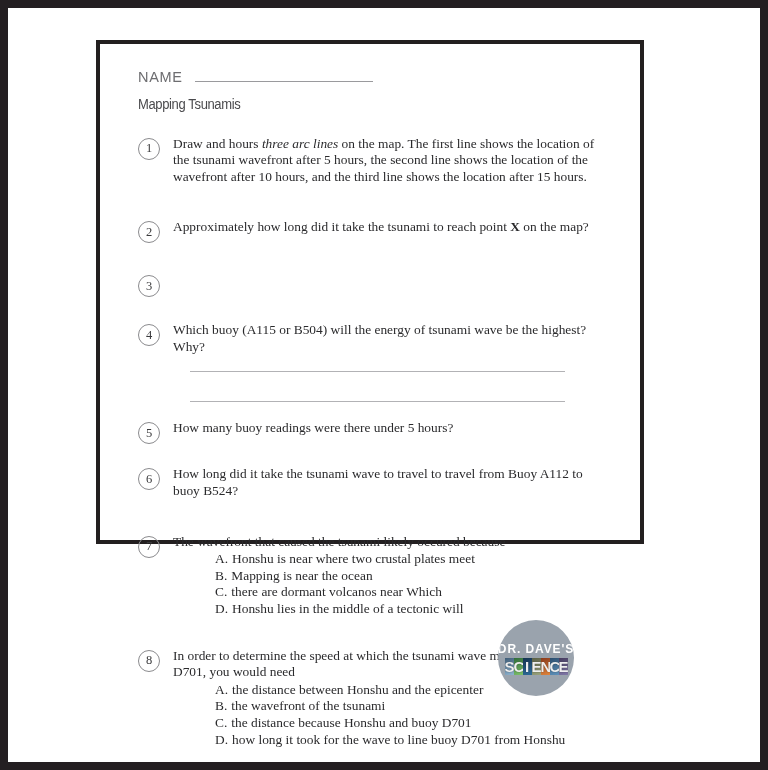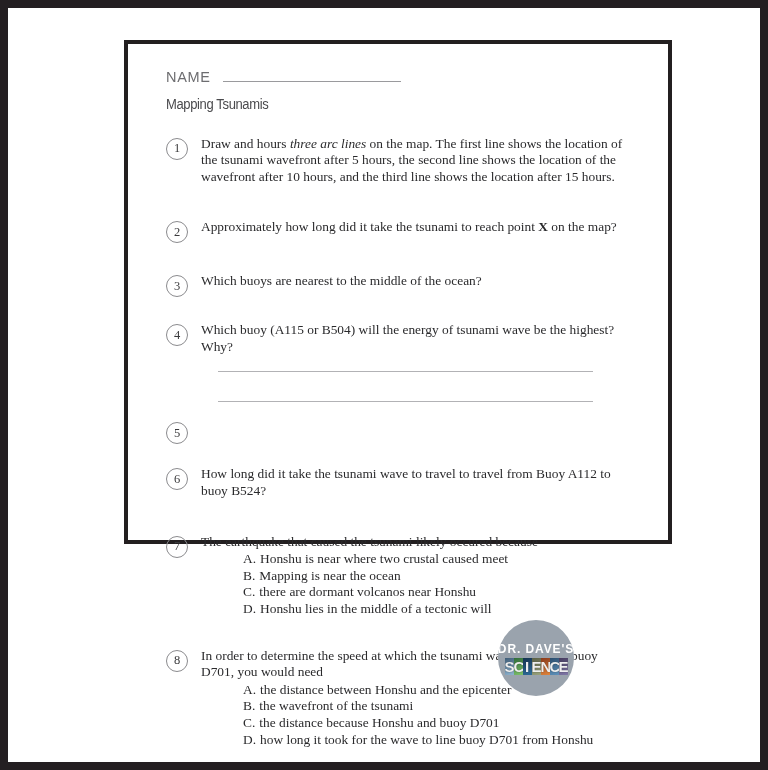--- a/index.html
+++ b/index.html
@@ -23,21 +23,21 @@
     height: 770px;
     box-sizing: border-box;
     border: 8px solid #241f22;
     background: #ffffff;
     pointer-events: none;
   }
 
   
   .page-sheet {
     position: absolute;
-    left: 124px;
+    left: 96px;
     top: 40px;
     width: 548px;
     height: 504px;
     box-sizing: border-box;
     border: 4px solid #231f20;
     background: #ffffff;
     overflow: visible;
   }
 
   .page-inner {
@@ -241,55 +241,55 @@
         <div class="gap-1"></div>
         <div class="q-block">
           <div class="q-num">2</div>
           <div class="q-body">
             <p class="q-text"><span>Approximately how long did it take the tsunami to reach point </span><b>X</b><span> on the map?</span></p>
           </div>
         </div>
         <div class="gap-2"></div>
         <div class="q-block">
           <div class="q-num">3</div>
-          <div class="q-body">
-            <p class="q-text"><span>Which buoys are nearest to the middle of the ocean?</span></p>
-          </div>
         </div>
         <div class="gap-3"></div>
         <div class="q-block">
           <div class="q-num">4</div>
           <div class="q-body">
             <p class="q-text"><span>Which buoy (A115 or B504) will the energy of tsunami wave be the highest? Why?</span></p>
           </div>
         </div>
         <div class="answer-lines">
           <div class="answer-line"></div>
           <div class="answer-line"></div>
         </div>
         <div class="gap-4"></div>
         <div class="q-block">
           <div class="q-num">5</div>
+          <div class="q-body">
+            <p class="q-text"><span>How many buoy readings were there under 5 hours?</span></p>
+          </div>
         </div>
         <div class="gap-5"></div>
         <div class="q-block">
           <div class="q-num">6</div>
           <div class="q-body">
             <p class="q-text"><span>How long did it take the tsunami wave to travel to travel from Buoy A112 to buoy B524?</span></p>
           </div>
         </div>
         <div class="gap-1"></div>
         <div class="q-block">
           <div class="q-num">7</div>
           <div class="q-body">
-            <p class="q-text"><span>The earthquake that caused the tsunami likely occured because</span></p>
+            <p class="q-text"><span>The wavefront that caused the tsunami likely occured because</span></p>
             <ul class="options">
-              <li><span class="opt-letter">A.</span><span>Honshu is near where two crustal caused meet</span></li>
+              <li><span class="opt-letter">A.</span><span>Honshu is near where two crustal plates meet</span></li>
               <li><span class="opt-letter">B.</span><span>Mapping is near the ocean</span></li>
-              <li><span class="opt-letter">C.</span><span>there are dormant volcanos near Honshu</span></li>
+              <li><span class="opt-letter">C.</span><span>there are dormant volcanos near Which</span></li>
               <li><span class="opt-letter">D.</span><span>Honshu lies in the middle of a tectonic will</span></li>
             </ul>
           </div>
         </div>
         <div class="gap-2"></div>
         <div class="q-block">
           <div class="q-num">8</div>
           <div class="q-body">
             <p class="q-text"><span>In order to determine the speed at which the tsunami wave moved to buoy D701, you would need</span></p>
             <ul class="options">

